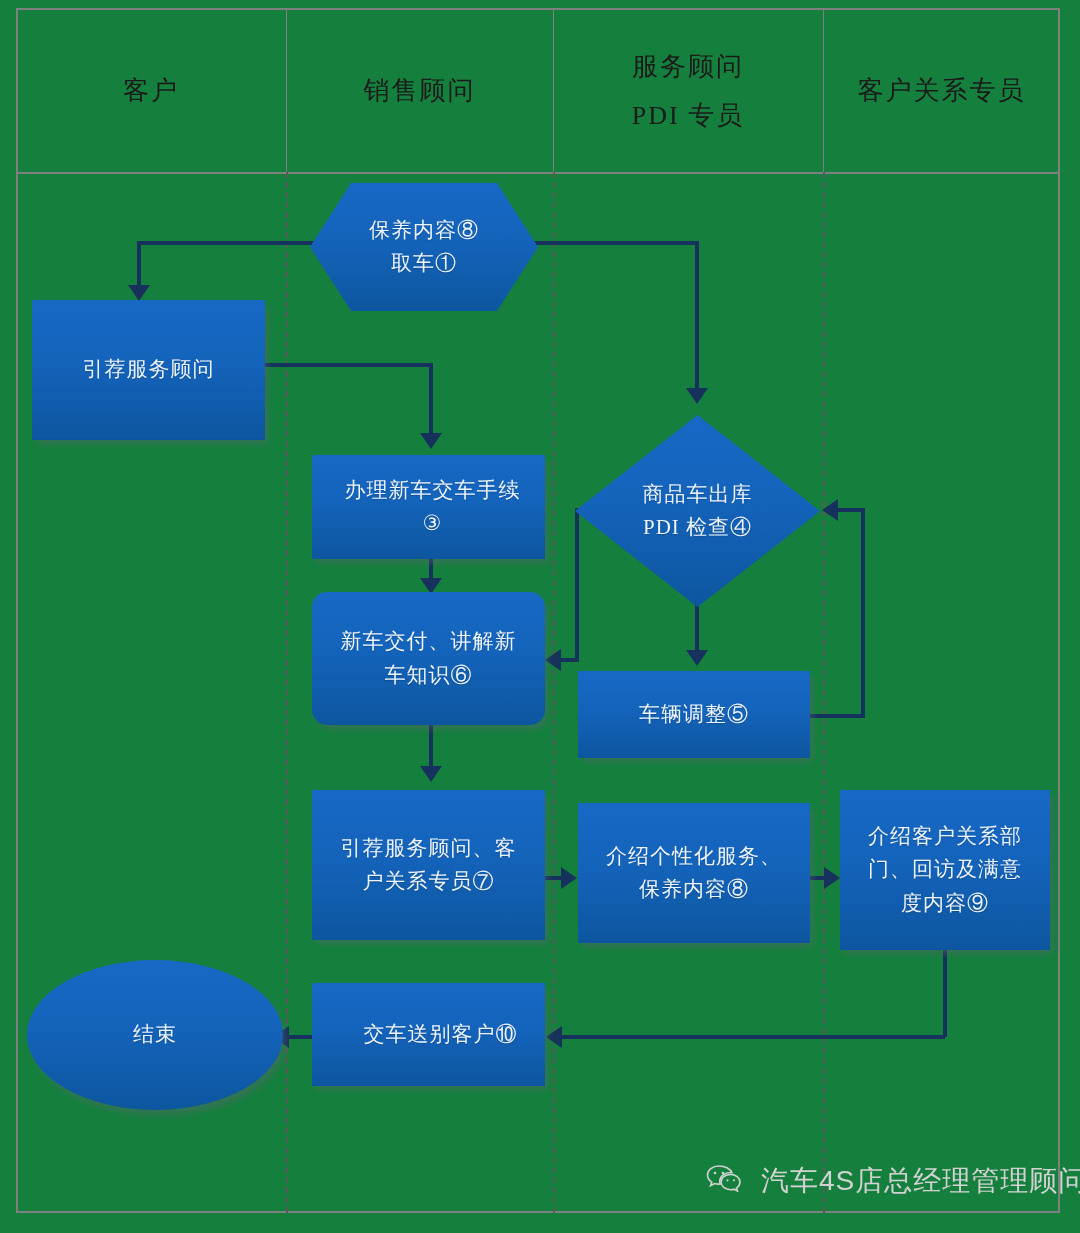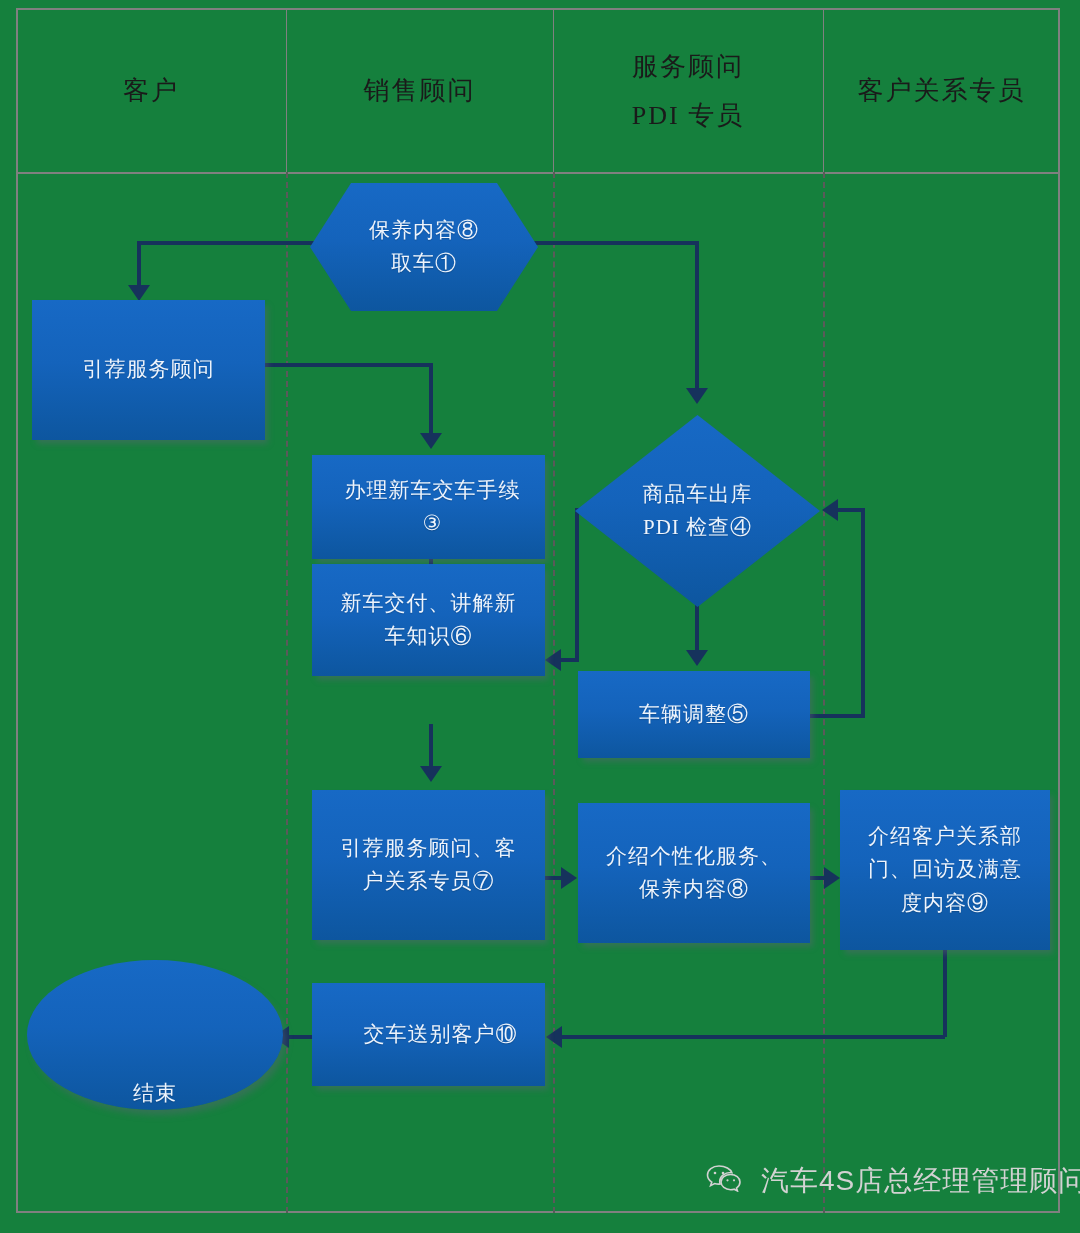--- a/index.html
+++ b/index.html
@@ -220,21 +220,21 @@
 
   <div class="node diamond" style="left:575px; top:415px; width:245px; height:192px;">
     <span class="txt">商品车出库
 PDI 检查④</span>
   </div>
 
   <div class="node rect" style="left:578px; top:671px; width:232px; height:87px;text-align:right;">
     <span class="txt">车辆调整⑤</span>
   </div>
 
-  <div class="node rect" style="left:312px; top:564px; width:233px; height:112px;">
+  <div class="node rect" style="left:312px; top:592px; width:233px; height:133px;border-radius:15px;">
     <span class="txt">新车交付、讲解新
 车知识⑥</span>
   </div>
 
   <div class="node rect" style="left:312px; top:790px; width:233px; height:150px;">
     <span class="txt">引荐服务顾问、客
 户关系专员⑦</span>
   </div>
 
   <div class="node rect" style="left:840px; top:790px; width:210px; height:160px;">
@@ -245,21 +245,21 @@
 
   <div class="node rect" style="left:578px; top:803px; width:232px; height:140px;">
     <span class="txt">介绍个性化服务、
 保养内容⑧</span>
   </div>
 
   <div class="node rect" style="left:312px; top:983px; width:233px; height:103px;padding-left:24px;">
     <span class="txt">交车送别客户⑩</span>
   </div>
 
-  <div class="node ellipse" style="left:27px; top:960px; width:256px; height:150px;align-items:flex-end;">
+  <div class="node ellipse" style="left:27px; top:960px; width:256px; height:150px;">
     <span class="txt">结束</span>
   </div>
 
   <div class="watermark">
     <span class="wechat-icon">
       <svg width="36" height="28" viewBox="0 0 36 28" aria-hidden="true">
         <path d="M13 2C6.5 2 1.5 6 1.5 11c0 2.9 1.7 5.5 4.3 7.1L4.6 21.6l4-2.1c1.4.4 2.9.6 4.4.6.4 0 .8 0 1.2-.1-.3-.8-.5-1.6-.5-2.5 0-5 4.9-9 10.9-9 .4 0 .8 0 1.2.1C24.7 5.2 19.4 2 13 2z" fill="none" stroke="#d2d2d2" stroke-width="1.6"></path>
         <circle cx="9" cy="9" r="1.3" fill="#d2d2d2"></circle>
         <circle cx="17" cy="9" r="1.3" fill="#d2d2d2"></circle>
         <path d="M24.6 10.5c-5.3 0-9.6 3.4-9.6 7.6 0 4.2 4.3 7.6 9.6 7.6 1.2 0 2.4-.2 3.5-.5l3.3 1.7-.9-2.8c2.1-1.4 3.5-3.5 3.5-6 0-4.2-4.3-7.6-9.4-7.6z" fill="none" stroke="#d2d2d2" stroke-width="1.6"></path>

